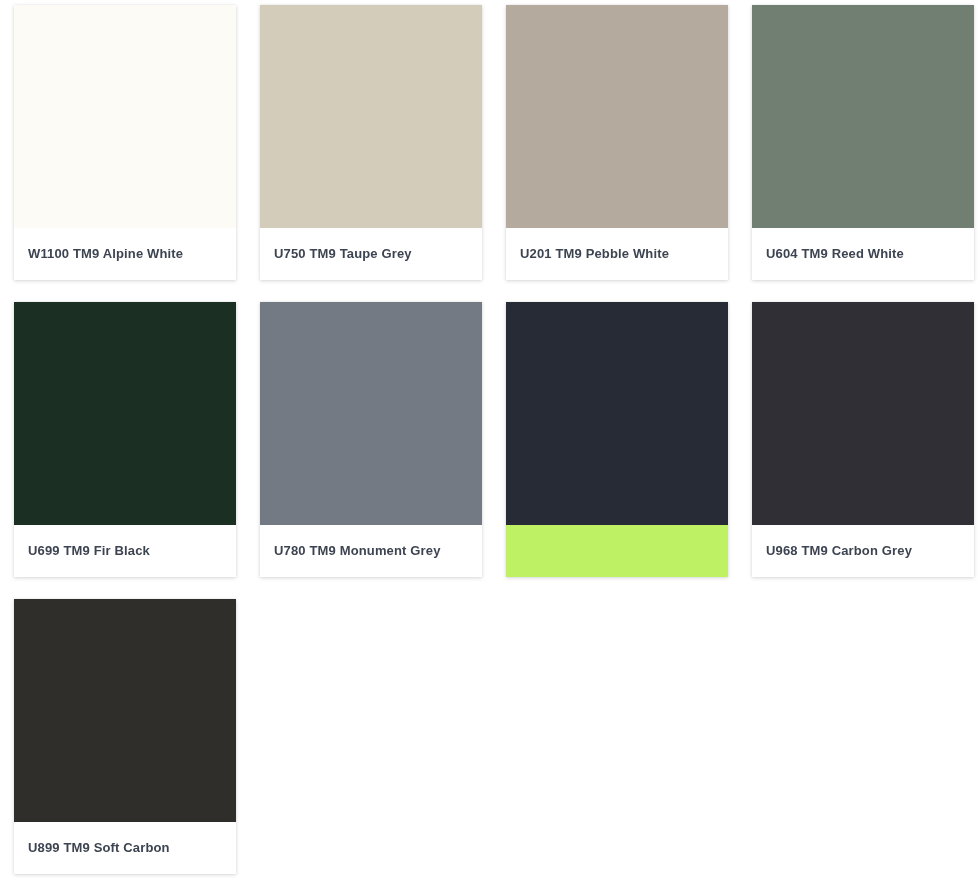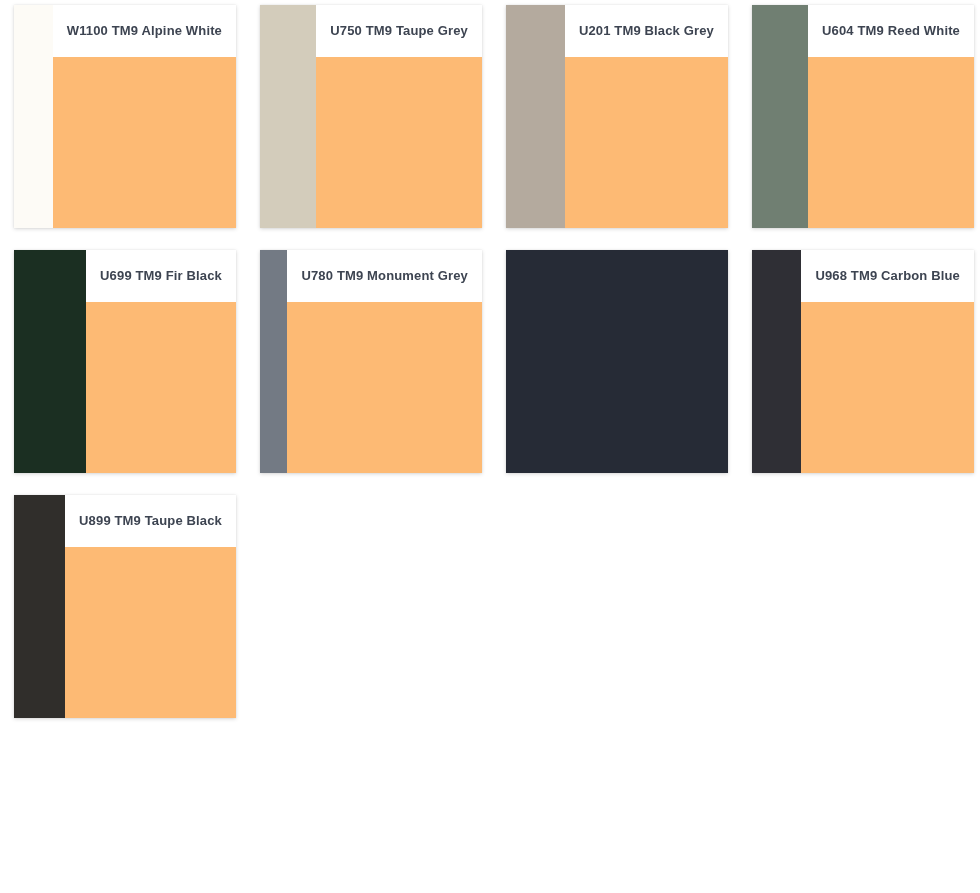--- a/index.html
+++ b/index.html
@@ -19,24 +19,24 @@
   #swatch-grid {
     display: grid;
     grid-template-columns: repeat(4, 222px);
     column-gap: 24px;
     row-gap: 22px;
     padding: 5px 0 0 14px;
     width: 1010px;      
   }
 
   .swatch-card {
-    background: #fdba74;
+    background: #bef264;
     box-shadow: 0 1px 4px rgba(0, 0, 0, 0.16), 0 0 1px rgba(0, 0, 0, 0.10);
     display: flex;
-    flex-direction: row;
+    flex-direction: column;
     overflow: hidden;
   }
 
   .swatch-color {
     height: 223px;
     width: 100%;
     display: block;
   }
 
   .swatch-caption {
@@ -68,21 +68,21 @@
     </div>
     <div class="swatch-card">
       <div class="swatch-color" style="background-color: rgb(211, 204, 187);"></div>
       <div class="swatch-caption">
         <span class="swatch-label">U750 TM9 Taupe Grey</span>
       </div>
     </div>
     <div class="swatch-card">
       <div class="swatch-color" style="background-color: rgb(180, 170, 158);"></div>
       <div class="swatch-caption">
-        <span class="swatch-label">U201 TM9 Black Grey</span>
+        <span class="swatch-label">U201 TM9 Pebble White</span>
       </div>
     </div>
     <div class="swatch-card">
       <div class="swatch-color" style="background-color: rgb(112, 127, 114);"></div>
       <div class="swatch-caption">
         <span class="swatch-label">U604 TM9 Reed White</span>
       </div>
     </div>
     <div class="swatch-card">
       <div class="swatch-color" style="background-color: rgb(27, 47, 34);"></div>
@@ -95,22 +95,22 @@
       <div class="swatch-caption">
         <span class="swatch-label">U780 TM9 Monument Grey</span>
       </div>
     </div>
     <div class="swatch-card">
       <div class="swatch-color" style="background-color: rgb(38, 43, 54);"></div>
     </div>
     <div class="swatch-card">
       <div class="swatch-color" style="background-color: rgb(47, 47, 53);"></div>
       <div class="swatch-caption">
-        <span class="swatch-label">U968 TM9 Carbon Blue</span>
+        <span class="swatch-label">U968 TM9 Carbon Grey</span>
       </div>
     </div>
     <div class="swatch-card">
       <div class="swatch-color" style="background-color: rgb(48, 46, 43);"></div>
       <div class="swatch-caption">
-        <span class="swatch-label">U899 TM9 Taupe Black</span>
+        <span class="swatch-label">U899 TM9 Soft Carbon</span>
       </div>
     </div>
   </main>
 
 </body></html>

